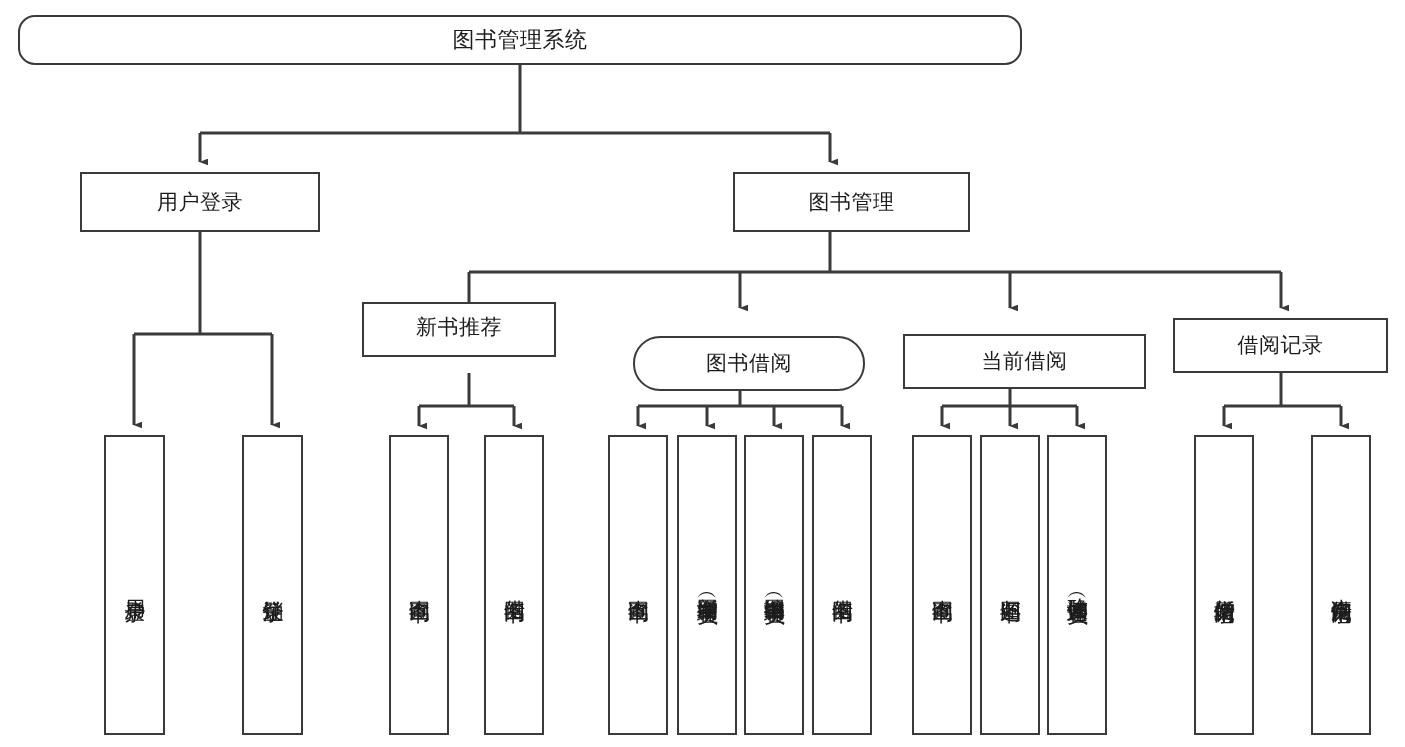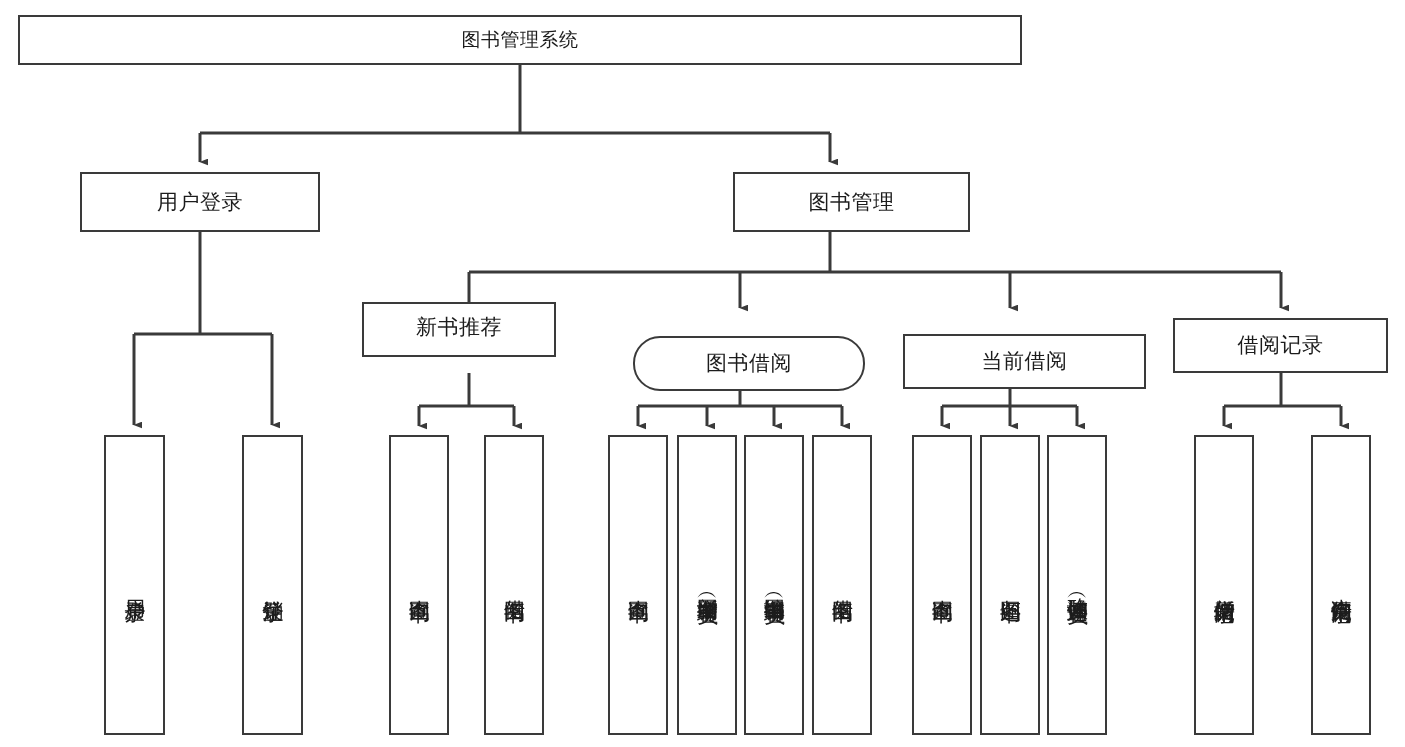--- a/index.html
+++ b/index.html
@@ -44,21 +44,22 @@
     color: #1c1c1c;
   }
 
   .node.horizontal {
     font-size: 21px;
     line-height: 1.25;
     letter-spacing: 0.5px;
   }
 
   .node.root {
-    font-size: 19px;
+    font-size: 22px;
+    border-radius: 17px;
   }
 
   .node.vertical {
     writing-mode: vertical-rl;
     text-orientation: upright;
     font-size: 21px;
     line-height: 1.28;
     letter-spacing: 1px;
     padding: 6px 0;
   }

